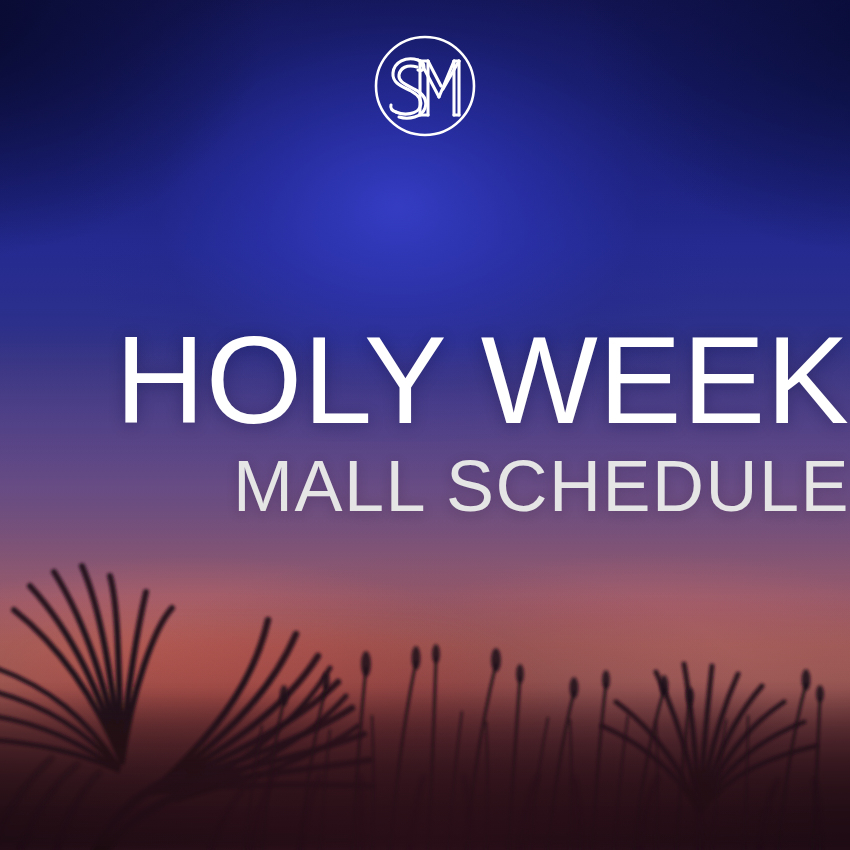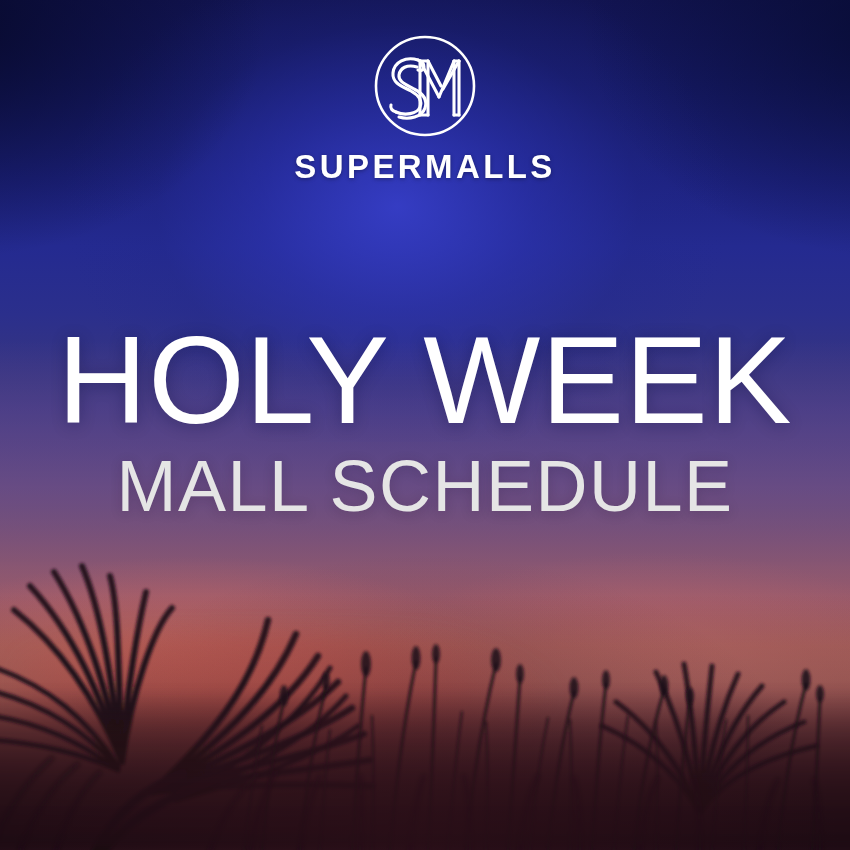--- a/index.html
+++ b/index.html
@@ -195,21 +195,21 @@
     line-height: 1;
     text-shadow: 0 1px 4px rgba(0,0,0,0.35);
   }
 
   
   .headline-block {
     position: absolute;
     top: 318px;
     left: 0;
     width: 100%;
-    text-align: center;
+    text-align: right;
     z-index: 6;
   }
   .headline {
     color: #ffffff;
     font-size: 124px;
     font-weight: 300;
     letter-spacing: 1px;
     line-height: 1.0;
     margin: 0;
     text-shadow: 0 2px 16px rgba(10,10,50,0.30);
@@ -410,21 +410,20 @@
 
         <path d="M81 27 L81 81"></path>
         <path d="M86 27 L86 81"></path>
 
         <path d="M47 81 L55 81"></path>
         <path d="M81 81 L86 81"></path>
         <path d="M47 27 L55 27"></path>
         <path d="M81 27 L86 27"></path>
       </g>
     </svg>
-    <div class="logo-wordmark">SUPERMALLS</div>
   </div>
 
   <div class="headline-block">
     <h1 class="headline">HOLY WEEK</h1>
     <h2 class="subheadline">MALL SCHEDULE</h2>
   </div>
 
 </div>
 
 </body></html>

